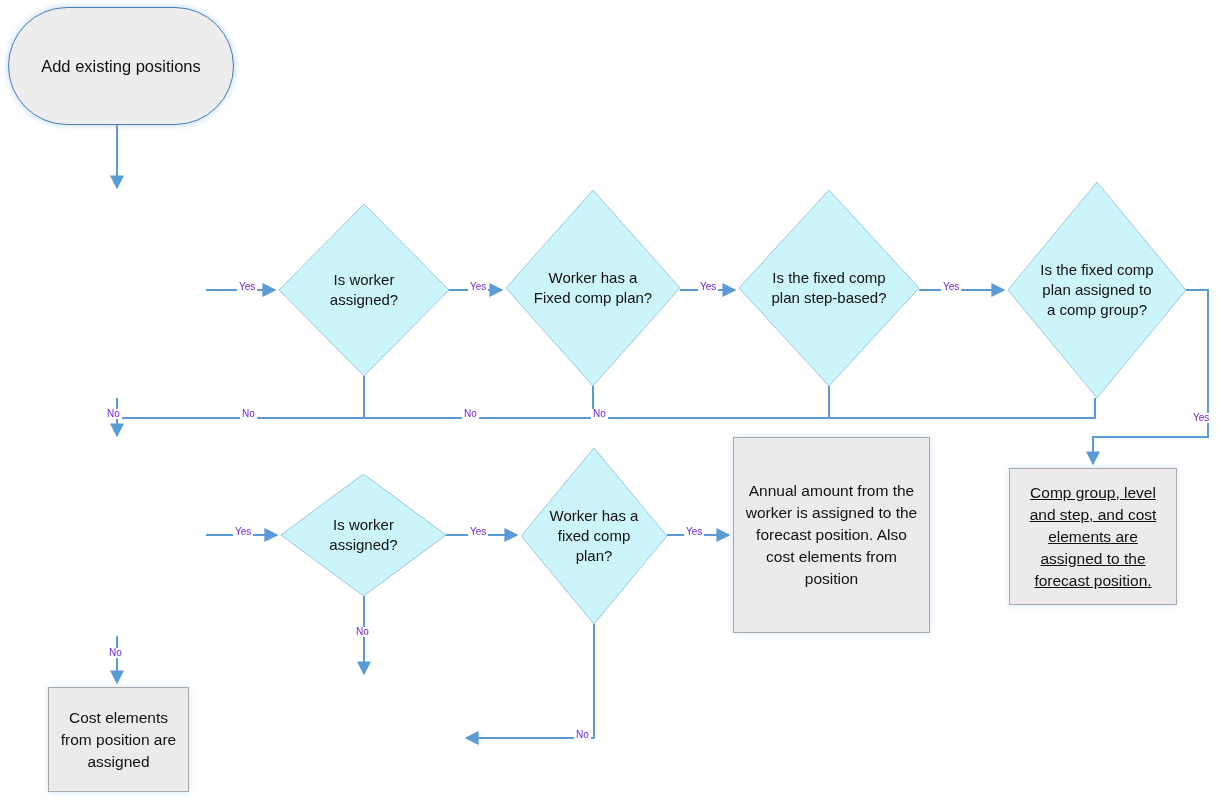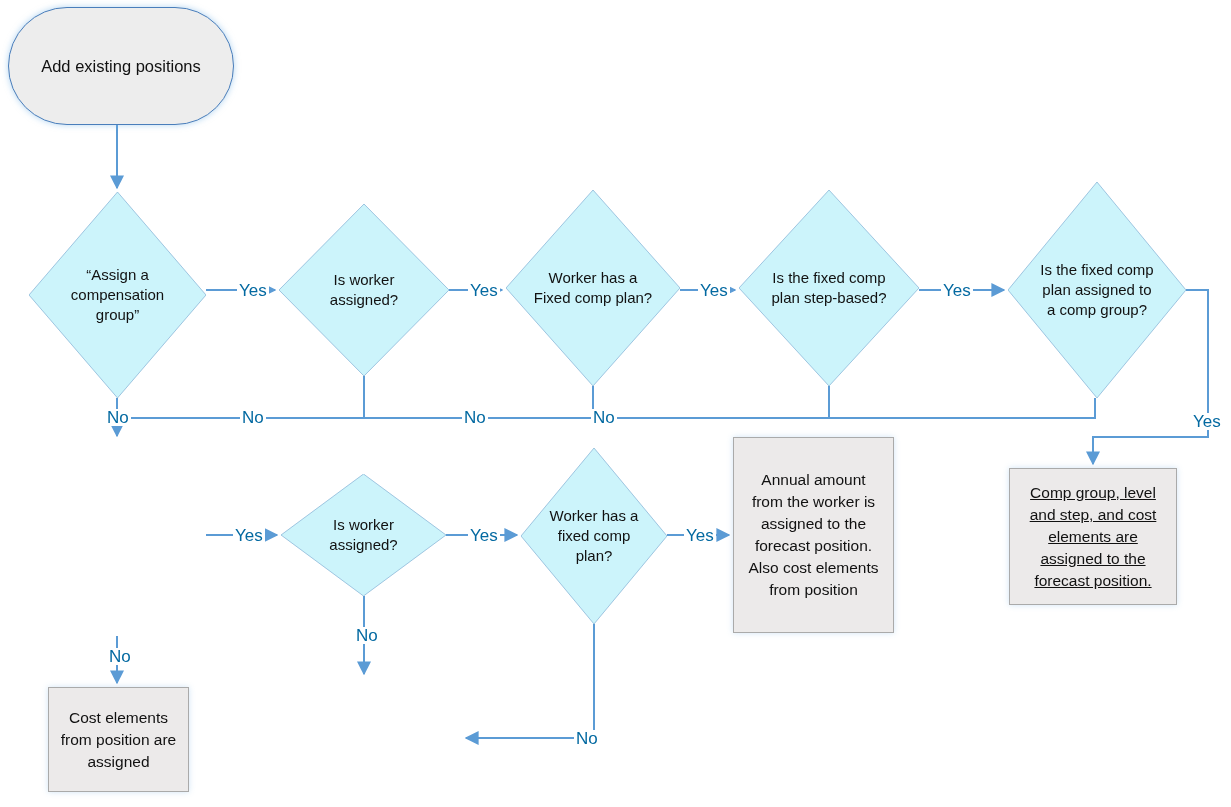--- a/index.html
+++ b/index.html
@@ -78,22 +78,22 @@
     z-index: 2;
     font-size: 15px;
     line-height: 1.34;
     padding: 0 6px;
     white-space: pre-line;
   }
 
   
   .edge-label {
     position: absolute;
-    font-size: 17px;
-    color: #0369a1;
+    font-size: 10px;
+    color: #6d28d9;
     background: #ffffff;
     padding: 0 2px;
     line-height: 1;
     white-space: nowrap;
   }
 </style>
 </head>
 <body>
 
 <div id="canvas">
@@ -133,28 +133,20 @@
       <path d="M 364 596 L 364 674" marker-end="url(#arrow)"></path>
 
       <path d="M 594 624 L 594 738 L 466 738" marker-end="url(#arrow)"></path>
     </g>
   </svg>
 
   <div class="node terminator" style="left:8px; top:7px; width:226px; height:118px;">
     <span class="label">Add existing positions</span>
   </div>
 
-  <div class="node decision" style="left:29px; top:192px; width:177px; height:206px;">
-    <svg class="dia-svg" viewBox="0 0 100 100" preserveAspectRatio="none">
-      <polygon points="50,0 100,50 50,100 0,50" fill="#CCF4FB" stroke="#7FAFD4" stroke-width="0.7" vector-effect="non-scaling-stroke"></polygon>
-    </svg>
-    <span class="label">“Assign a
-compensation
-group”</span>
-  </div>
 
   <div class="node decision" style="left:279px; top:204px; width:170px; height:172px;">
     <svg class="dia-svg" viewBox="0 0 100 100" preserveAspectRatio="none">
       <polygon points="50,0 100,50 50,100 0,50" fill="#CCF4FB" stroke="#7FAFD4" stroke-width="0.7" vector-effect="non-scaling-stroke"></polygon>
     </svg>
     <span class="label">Is worker
 assigned?</span>
   </div>
 
   <div class="node decision" style="left:506px; top:190px; width:174px; height:196px;">
@@ -193,21 +185,21 @@
 
   <div class="node decision" style="left:521px; top:448px; width:146px; height:176px;">
     <svg class="dia-svg" viewBox="0 0 100 100" preserveAspectRatio="none">
       <polygon points="50,0 100,50 50,100 0,50" fill="#CCF4FB" stroke="#7FAFD4" stroke-width="0.7" vector-effect="non-scaling-stroke"></polygon>
     </svg>
     <span class="label">Worker has a
 fixed comp
 plan?</span>
   </div>
 
-  <div class="node process" style="left:733px; top:437px; width:161px; height:196px;justify-content:center;">
+  <div class="node process" style="left:733px; top:437px; width:197px; height:196px;justify-content:center;">
     <span class="label">Annual amount from the worker is assigned to the forecast position. Also cost elements from position</span>
   </div>
 
   <div class="node process" style="left:1009px; top:468px; width:168px; height:137px;text-decoration:underline;">
     <span class="label">Comp group, level and step, and cost elements are assigned to the forecast position.</span>
   </div>
 
   <div class="node process" style="left:48px; top:687px; width:141px; height:105px;">
     <span class="label">Cost elements from position are assigned</span>
   </div>

